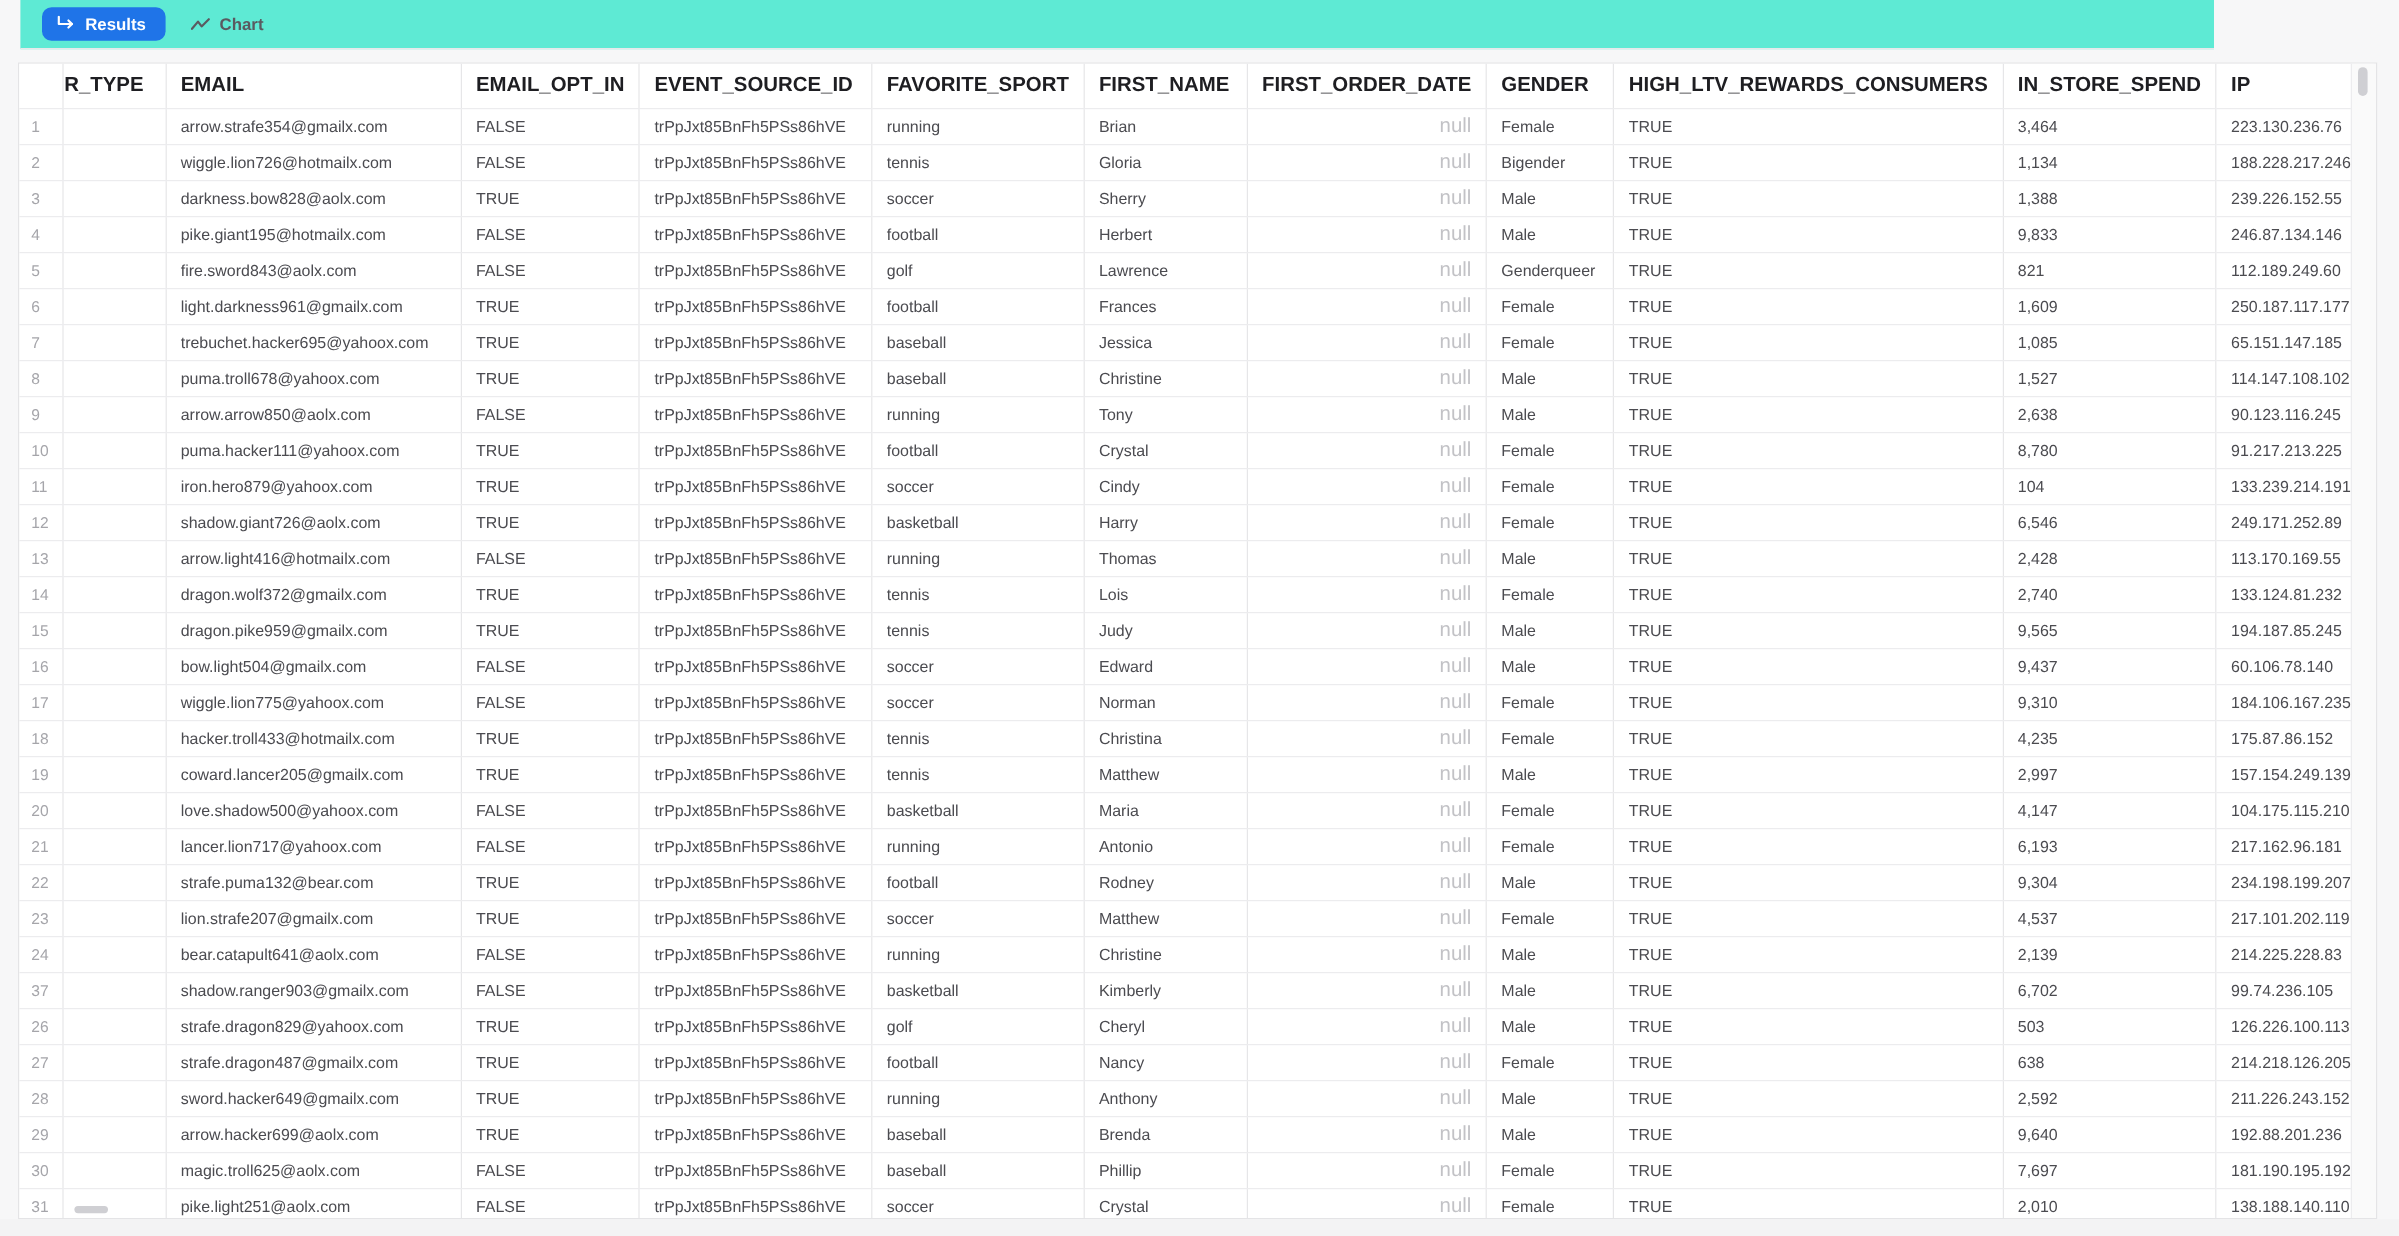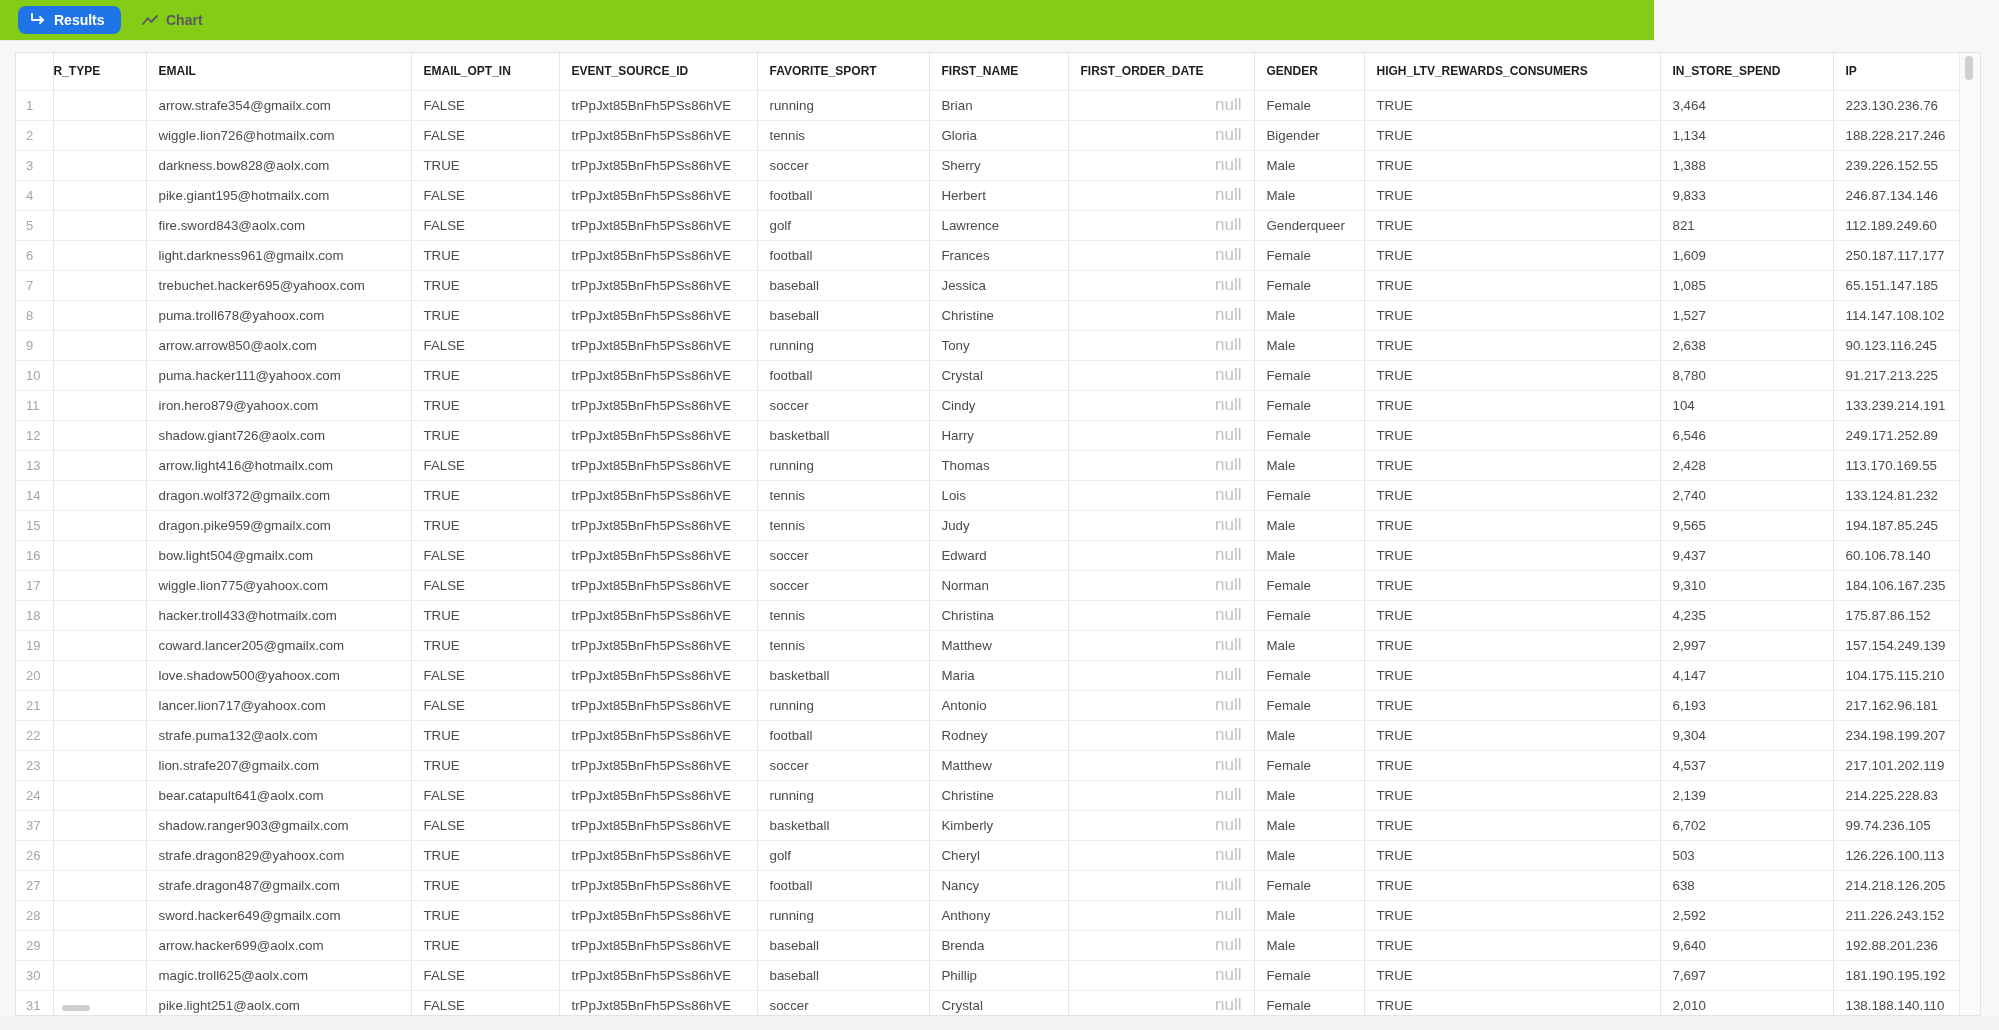--- a/index.html
+++ b/index.html
@@ -4,22 +4,22 @@
 <style>
   html, body { margin: 0; padding: 0; }
   body {
     width: 1999px; height: 1030px; overflow: hidden;
     background: #f7f7f8;
     font-family: "Liberation Sans", "DejaVu Sans", sans-serif;
     color: #3c3c40;
     position: relative;
   }
   .toolbar {
-    position: absolute; left: 0; top: 0; width: 1654px; height: 40px;
-    background: #84cc16;
+    position: absolute; left: 17px; top: 0; width: 1828px; height: 40px;
+    background: #5eead4;
     border-bottom: 1px solid #e8e8ea;
   }
   .tab {
     position: absolute; top: 6px; height: 28px;
     display: flex; align-items: center; gap: 8px;
     font-size: 14px; border-radius: 8px; padding: 0 14px 0 12px;
     box-sizing: border-box; cursor: pointer;
   }
   .tab-results { left: 18px; width: 103px; background: #1f74e8; color: #ffffff; font-weight: bold; }
   .tab-chart { left: 130px; width: 90px; color: #5a5a60; font-weight: bold; }
@@ -34,21 +34,21 @@
     border-collapse: collapse; table-layout: fixed;
     position: absolute; left: 0; top: 0;
   }
   th, td {
     border-right: 1px solid #e6e6e8; border-bottom: 1px solid #ececee;
     font-size: 13.3px; white-space: nowrap; overflow: hidden;
     padding: 0 12px; box-sizing: border-box;
   }
   th {
     height: 37px; text-align: left; font-weight: bold; color: #1e1e22;
-    font-size: 12px; background: #ffffff;
+    font-size: 17px; background: #ffffff;
   }
   td { height: 30px; color: #4b4b50; }
   th.num, td.num { }
   td.rownum { color: #a5a5aa; padding-left: 10px; font-size: 13px; }
   td.null { color: #c2c2c6; text-align: right; font-size: 17px; }
   th.rtype { padding-left: 0; }
 
   .vscroll-track {
     position: absolute; right: 0; top: 0; width: 20px; height: 962px;
     background: #fafafa; border-left: 1px solid #ececee;
@@ -412,21 +412,21 @@
           <td>Antonio</td>
           <td class="null">null</td>
           <td>Female</td>
           <td>TRUE</td>
           <td class="num">6,193</td>
           <td>217.162.96.181</td>
         </tr>
         <tr>
           <td class="rownum">22</td>
           <td></td>
-          <td>strafe.puma132@aolx.com</td>
+          <td>strafe.puma132@bear.com</td>
           <td>TRUE</td>
           <td>trPpJxt85BnFh5PSs86hVE</td>
           <td>football</td>
           <td>Rodney</td>
           <td class="null">null</td>
           <td>Male</td>
           <td>TRUE</td>
           <td class="num">9,304</td>
           <td>234.198.199.207</td>
         </tr>

